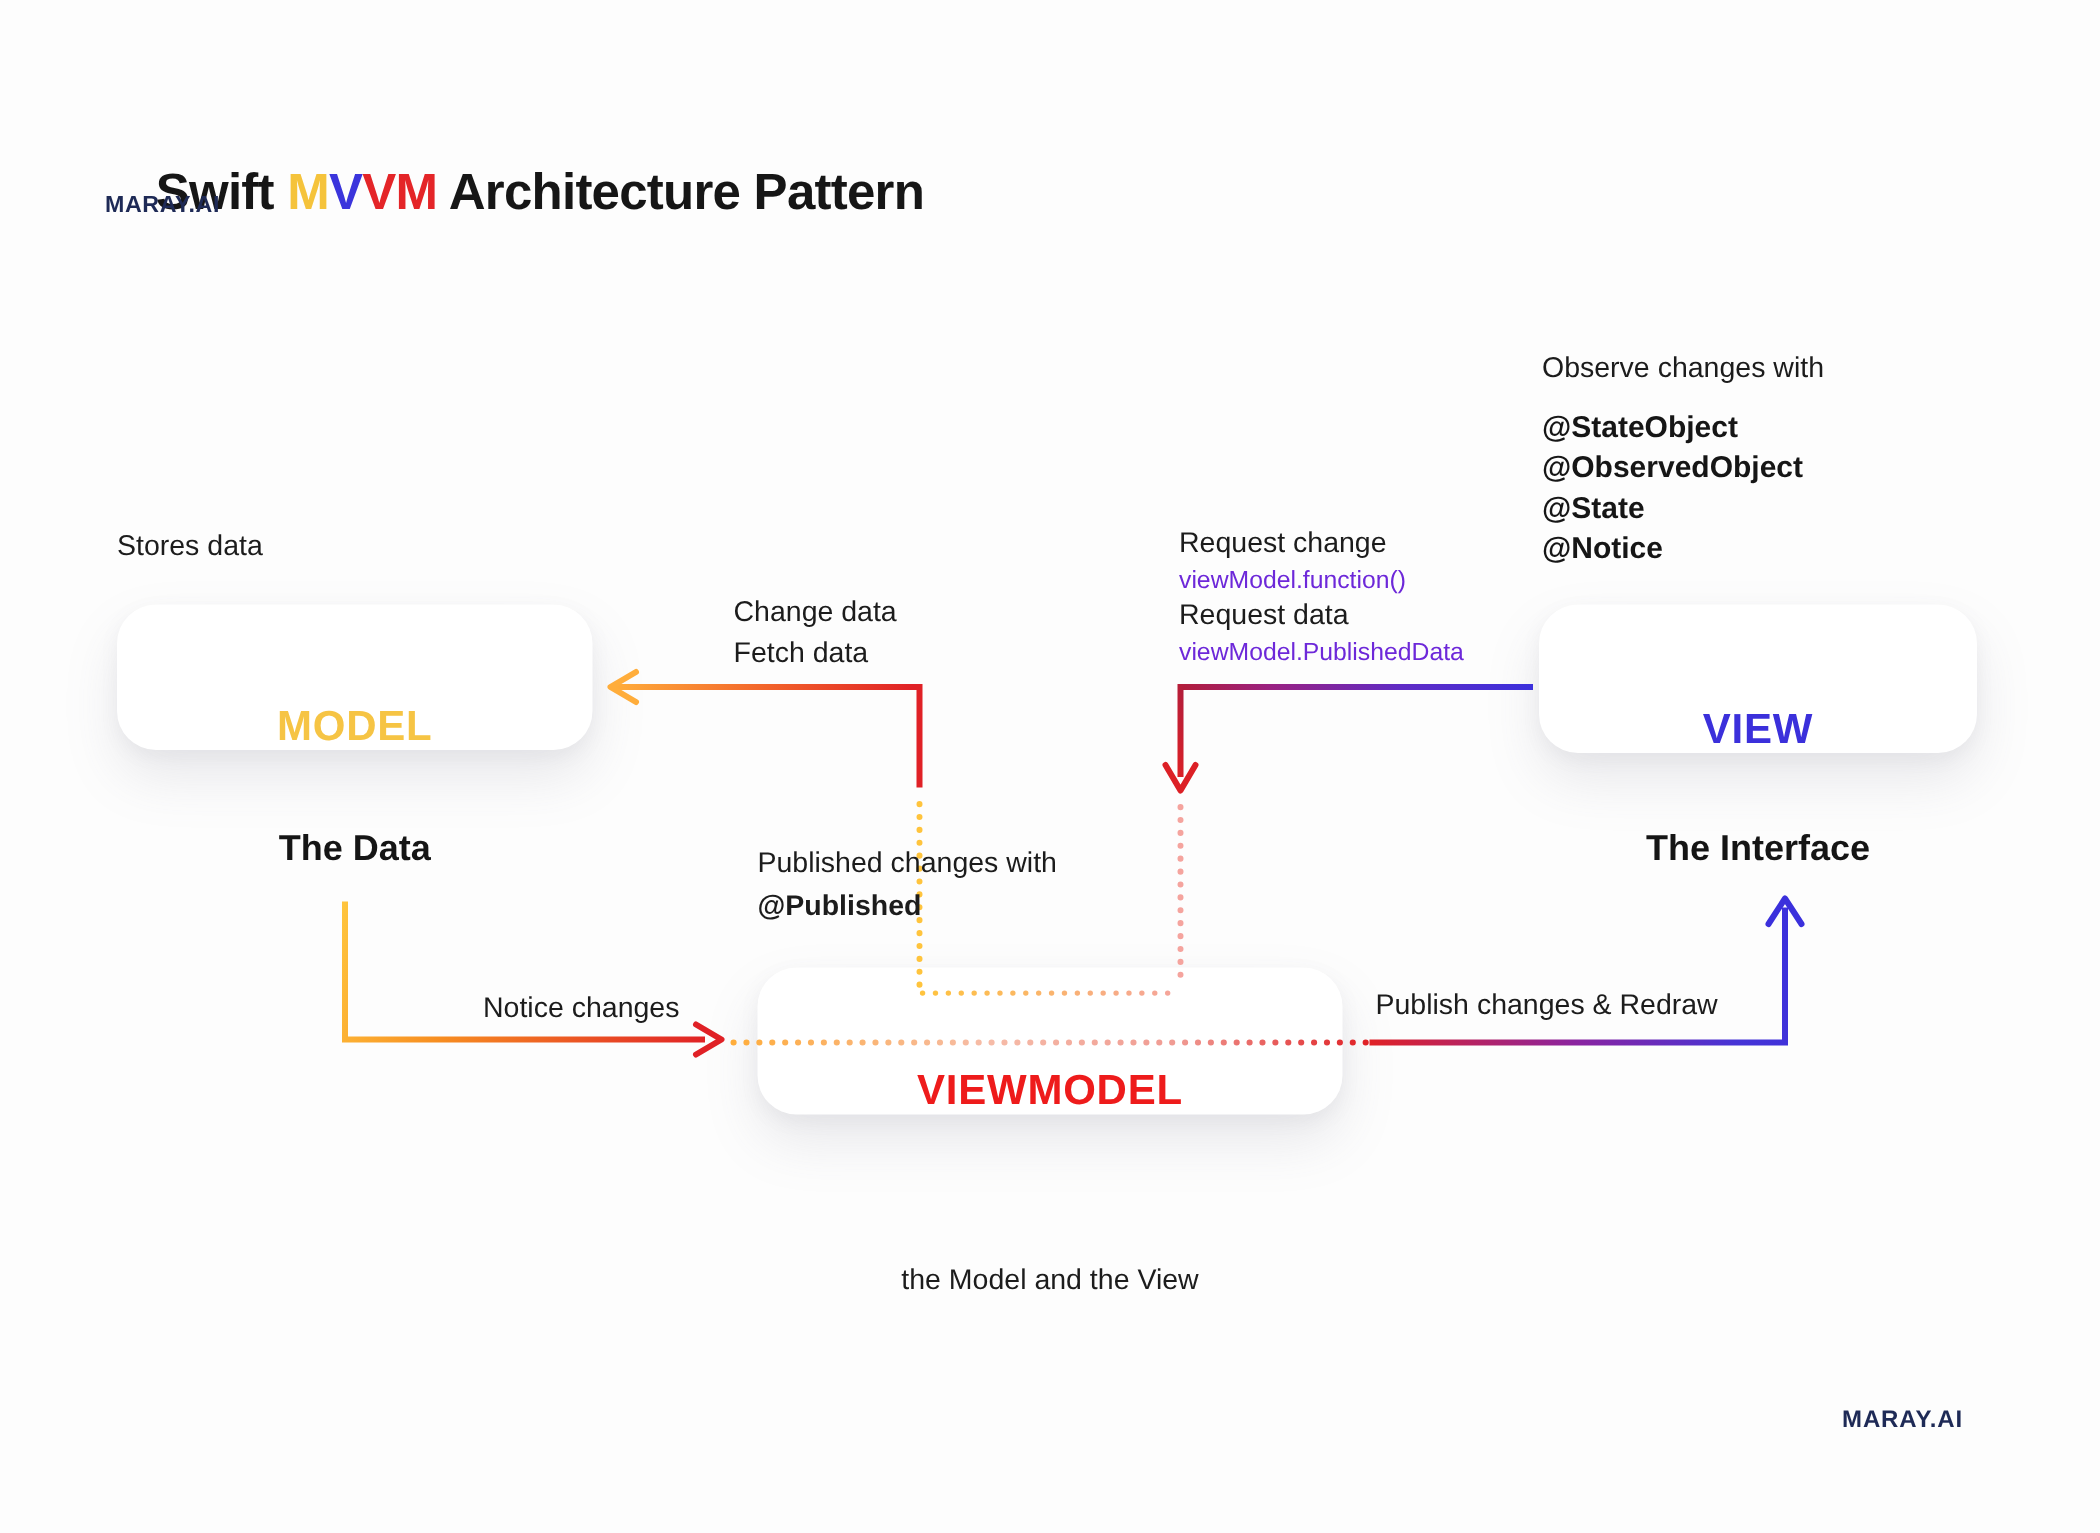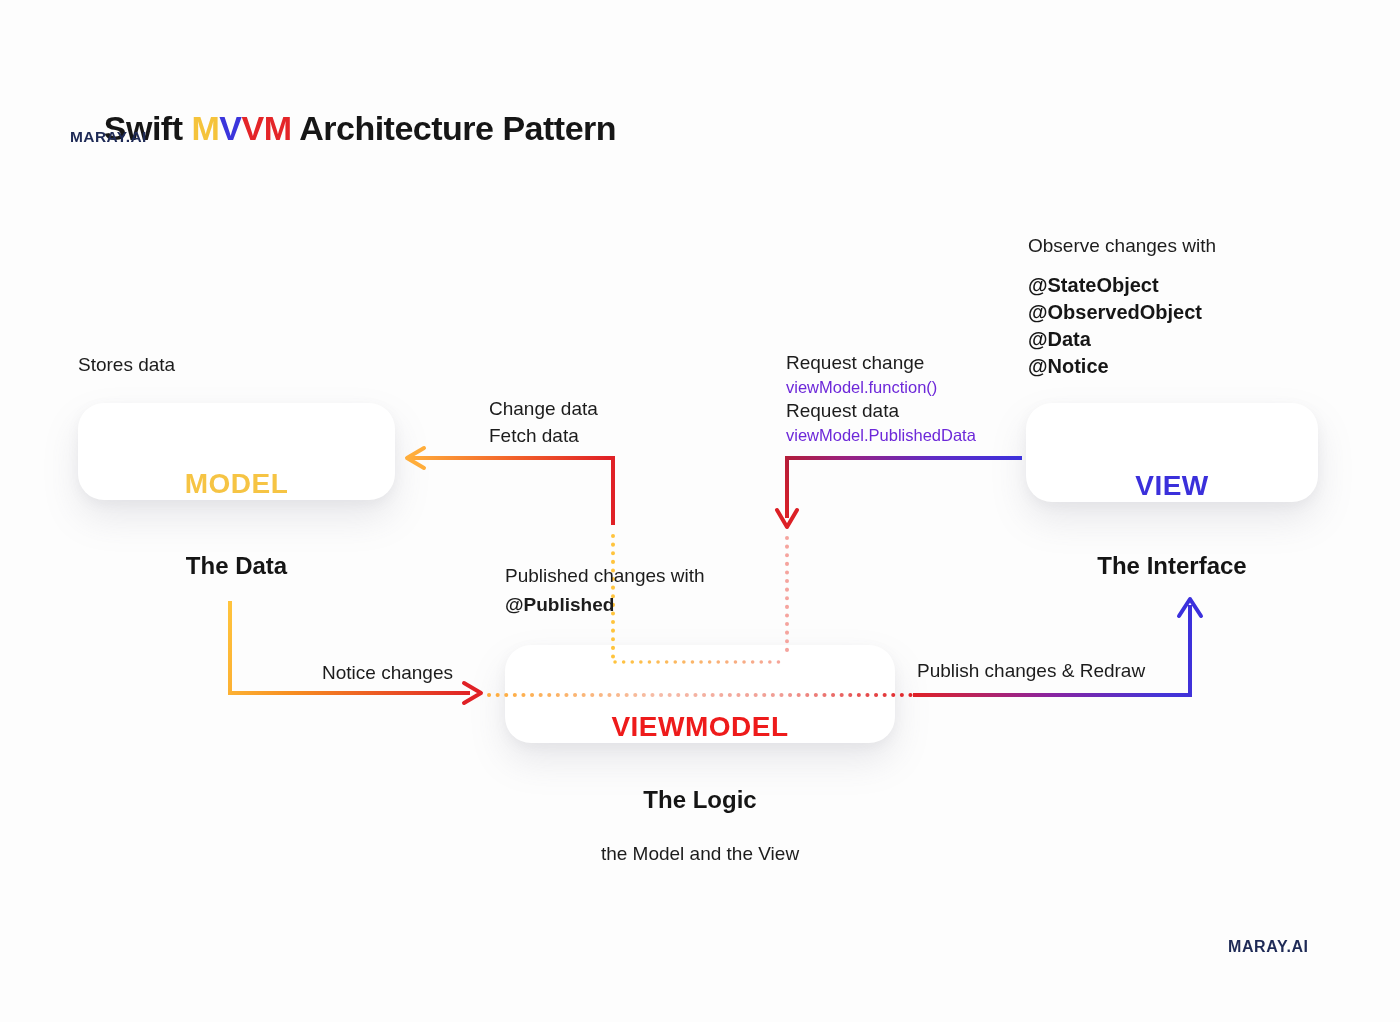--- a/index.html
+++ b/index.html
@@ -162,21 +162,20 @@
     <path d="M230 601 V693 H470" fill="none" stroke="url(#gradNotice)" stroke-width="4"></path>
     <path d="M464 683 L481 693 L464 703" fill="none" stroke="#E02126" stroke-width="4" stroke-linecap="round" stroke-linejoin="round"></path>
 
     <path d="M489 695 H911" fill="none" stroke="url(#gradMidDots)" stroke-width="4" stroke-linecap="round" stroke-dasharray="0.1 8.5"></path>
 
     <path d="M913 695 H1190 V605" fill="none" stroke="url(#gradPublish)" stroke-width="4"></path>
     <path d="M1179 616 L1190 599 L1201 616" fill="none" stroke="#3B30DC" stroke-width="4" stroke-linecap="round" stroke-linejoin="round"></path>
   </svg>
 
   <div class="caption caption-data">The Data</div>
-  <div class="caption caption-logic">The Logic</div>
   <div class="caption caption-interface">The Interface</div>
 
   <div class="note note-stores">Stores data</div>
 
   <div class="note note-change">
     <div>Change data</div>
     <div>Fetch data</div>
   </div>
 
   <div class="note note-published">
@@ -189,21 +188,21 @@
     <div class="code">viewModel.function()</div>
     <div>Request data</div>
     <div class="code">viewModel.PublishedData</div>
   </div>
 
   <div class="note note-observe">
     <div>Observe changes with</div>
     <div class="observe-items">
       <div>@StateObject</div>
       <div>@ObservedObject</div>
-      <div>@Data</div>
+      <div>@State</div>
       <div>@Notice</div>
     </div>
   </div>
 
   <div class="note note-notice">Notice changes</div>
   <div class="note note-publish">Publish changes &amp; Redraw</div>
 
   <div class="note note-mediator">
     <div>the Model and the View</div>
   </div>

